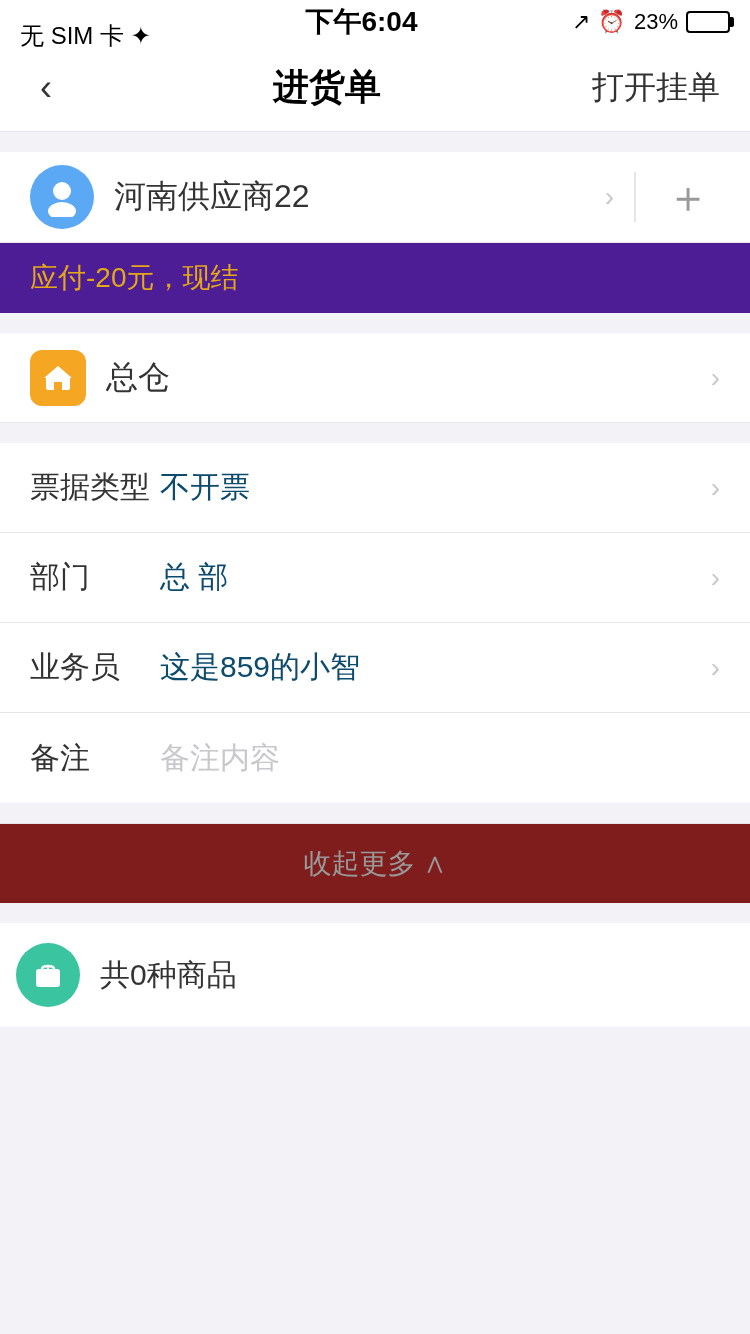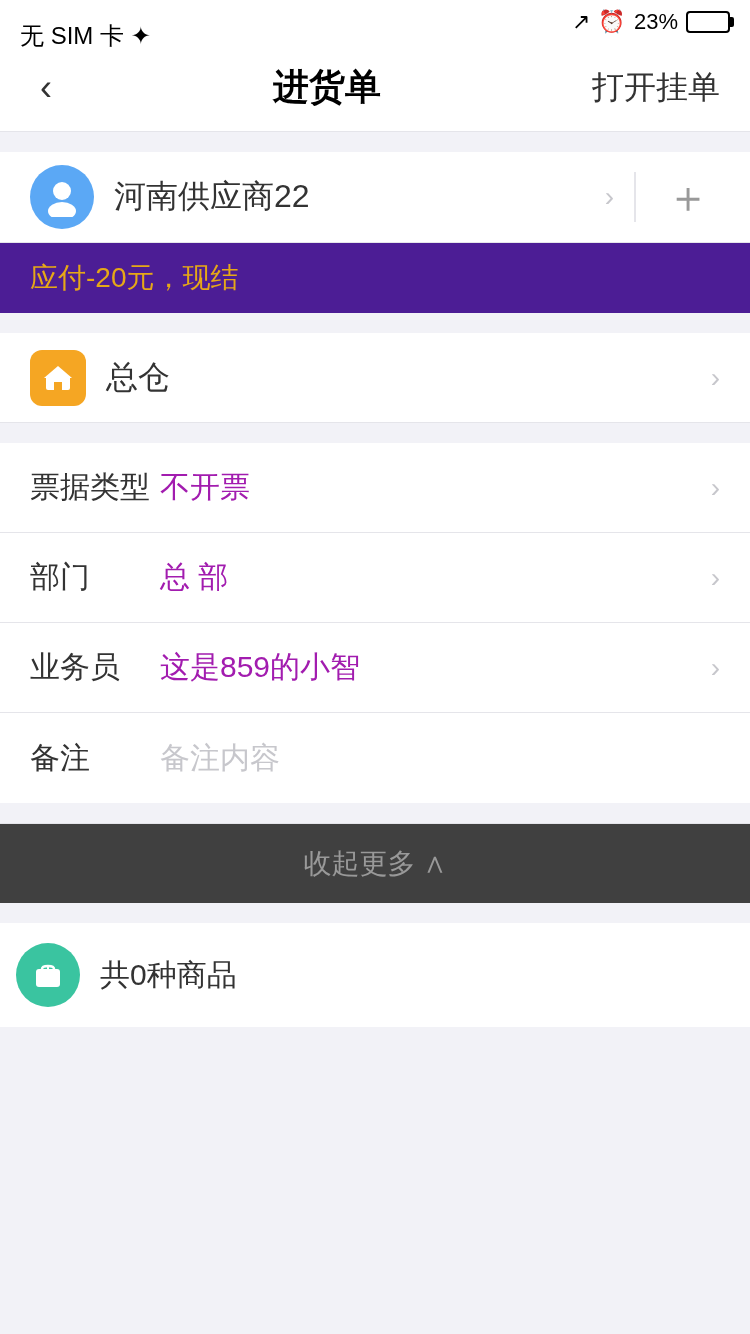--- a/index.html
+++ b/index.html
@@ -203,36 +203,36 @@
       border-bottom: none;
     }
     .form-label {
       font-size: 30px;
       color: #333;
       width: 130px;
       flex-shrink: 0;
     }
     .form-value {
       font-size: 30px;
-      color: #a21caf;
+      color: #0c4a6e;
       flex: 1;
     }
     .form-placeholder {
       font-size: 30px;
       color: #c7c7cc;
       flex: 1;
     }
     .form-chevron {
       font-size: 28px;
       color: #c7c7cc;
     }
 
     
     .collapse-row {
-      background: #404040;
+      background: #7f1d1d;
       display: flex;
       align-items: center;
       justify-content: center;
       height: 80px;
       border-top: 1px solid #e5e5ea;
       margin-top: 20px;
     }
     .collapse-text {
       font-size: 28px;
       color: #999;
@@ -281,20 +281,21 @@
     .bottom-area {
       height: 400px;
       background: #f2f2f7;
     }
   </style>
 </head>
 <body>
 
 <div class="status-bar">
   <span class="status-left">无 SIM 卡 ✦</span>
+  <span class="status-center">下午6:04</span>
   <div class="status-right">
     <span>↗</span>
     <span>⏰</span>
     <span>23%</span>
     <span class="battery">
       <span class="battery-fill"></span>
     </span>
   </div>
 </div>
 

